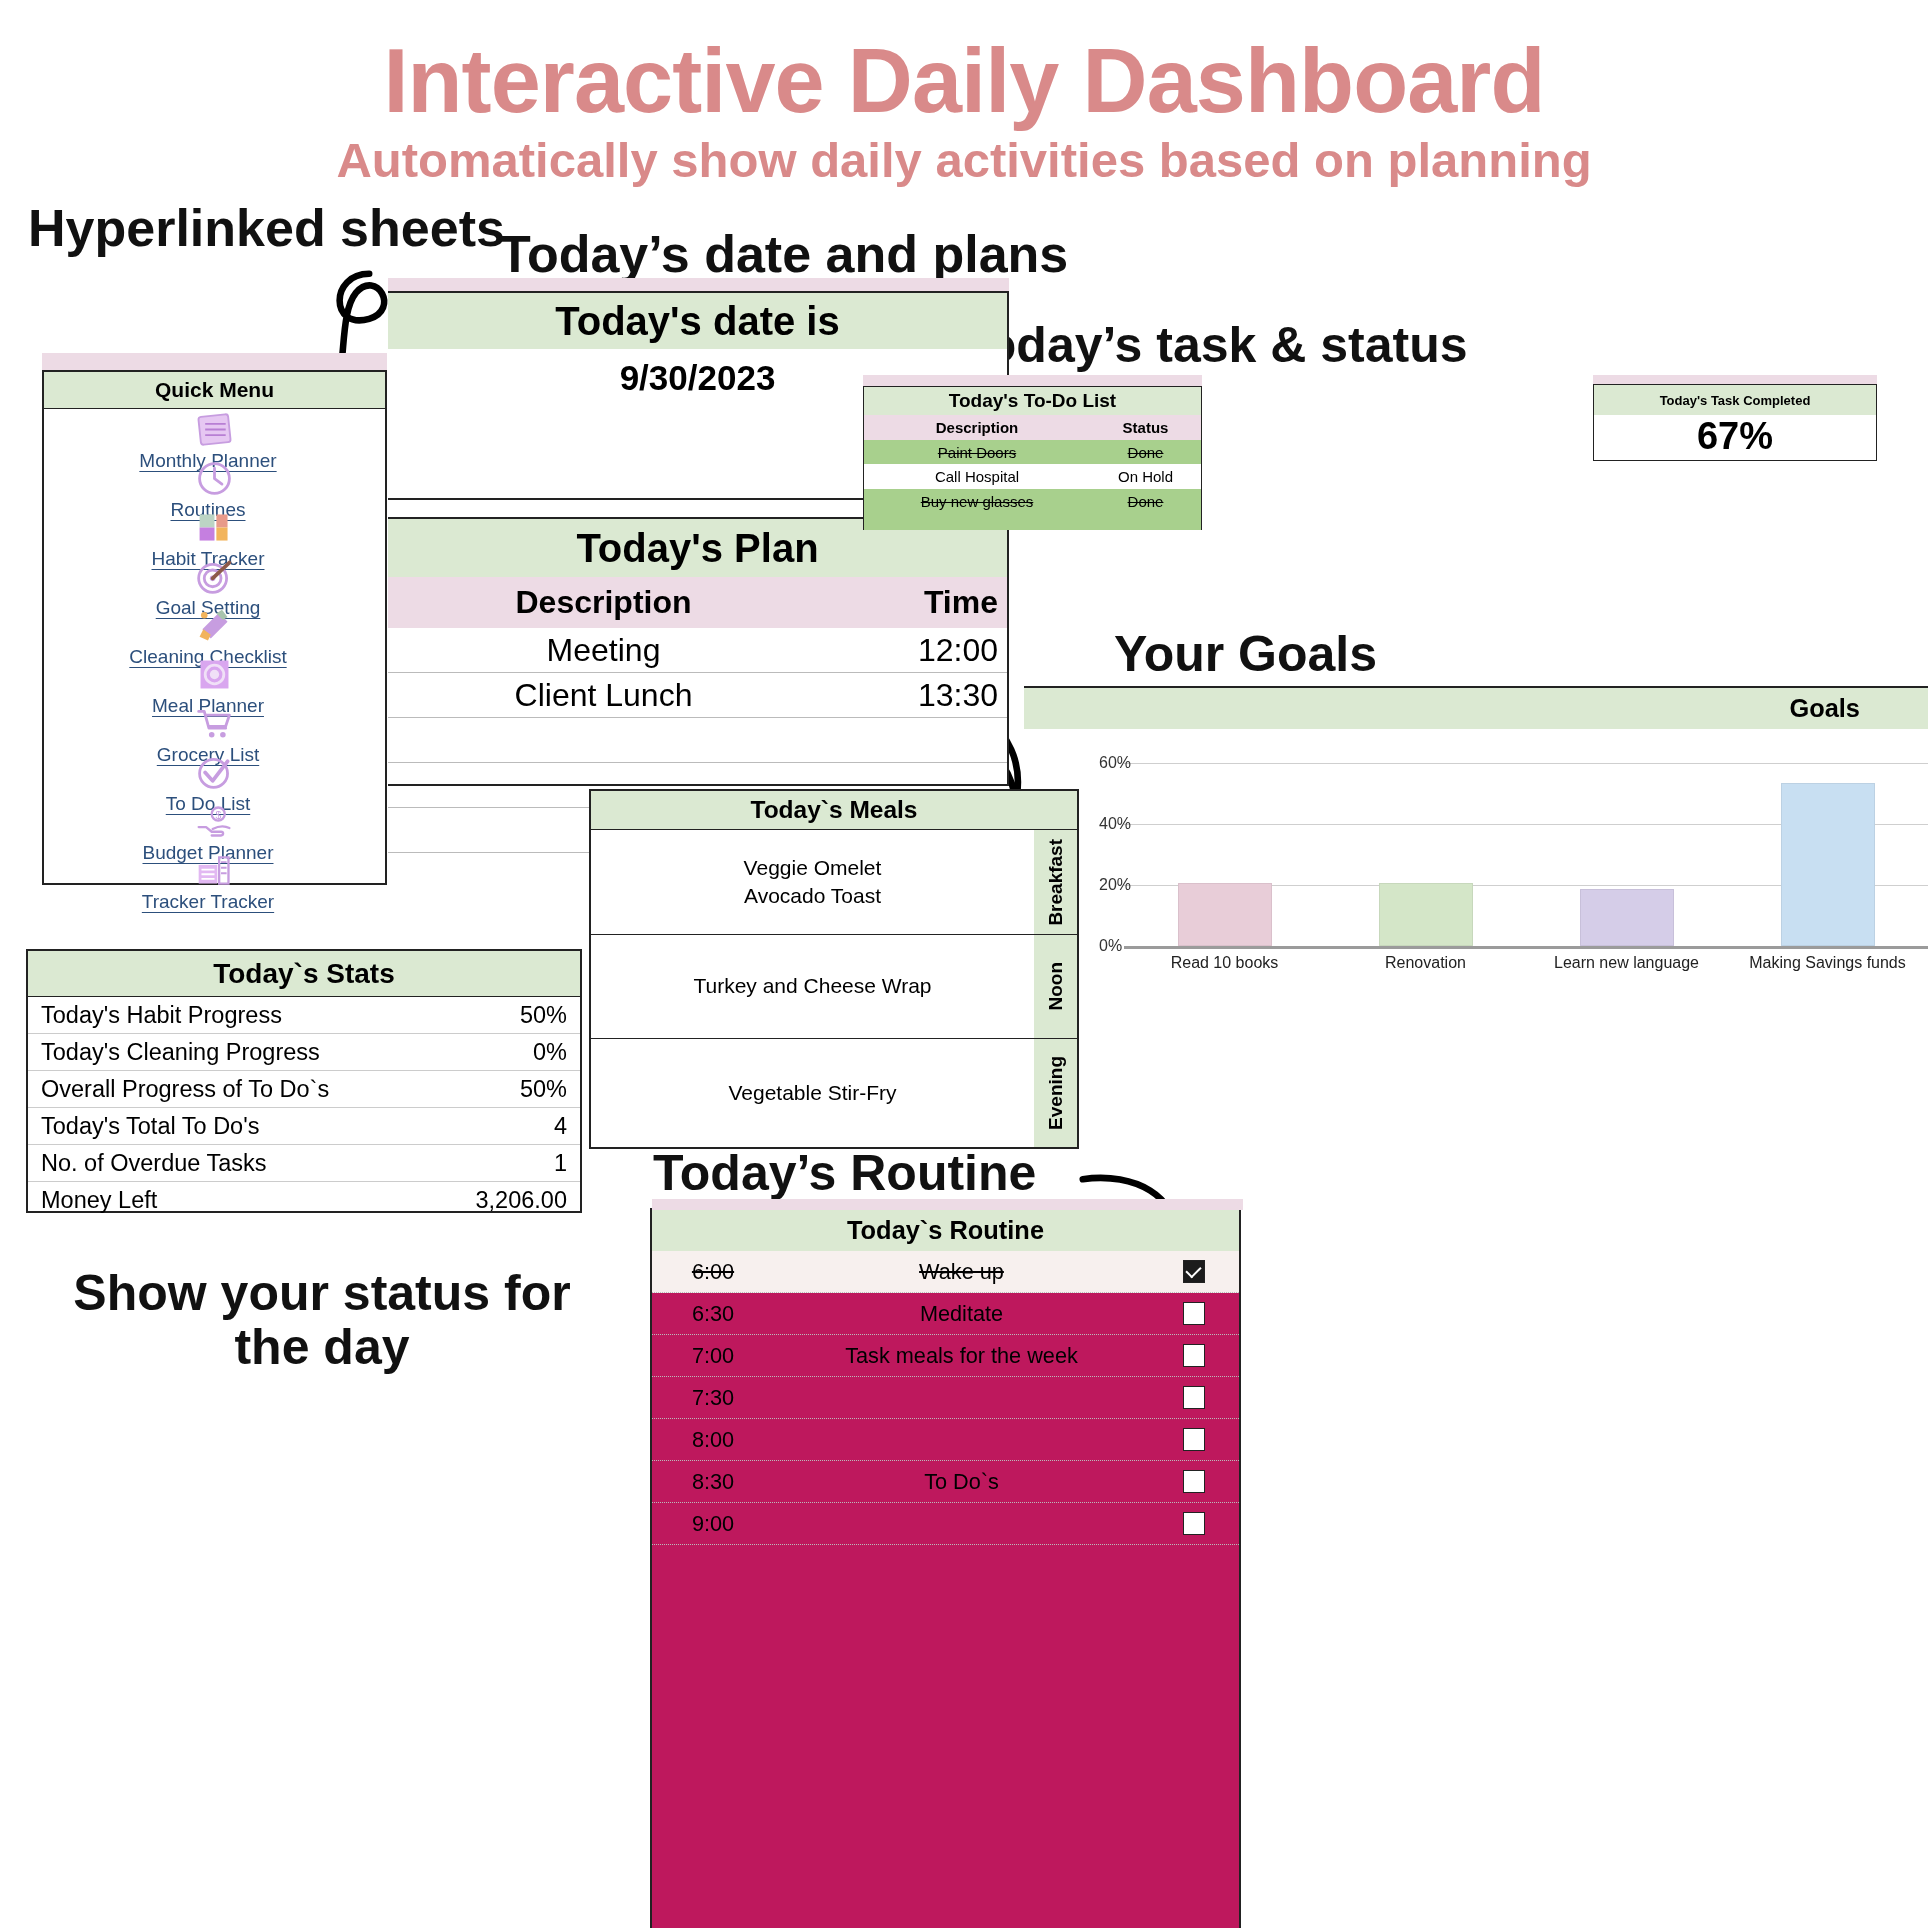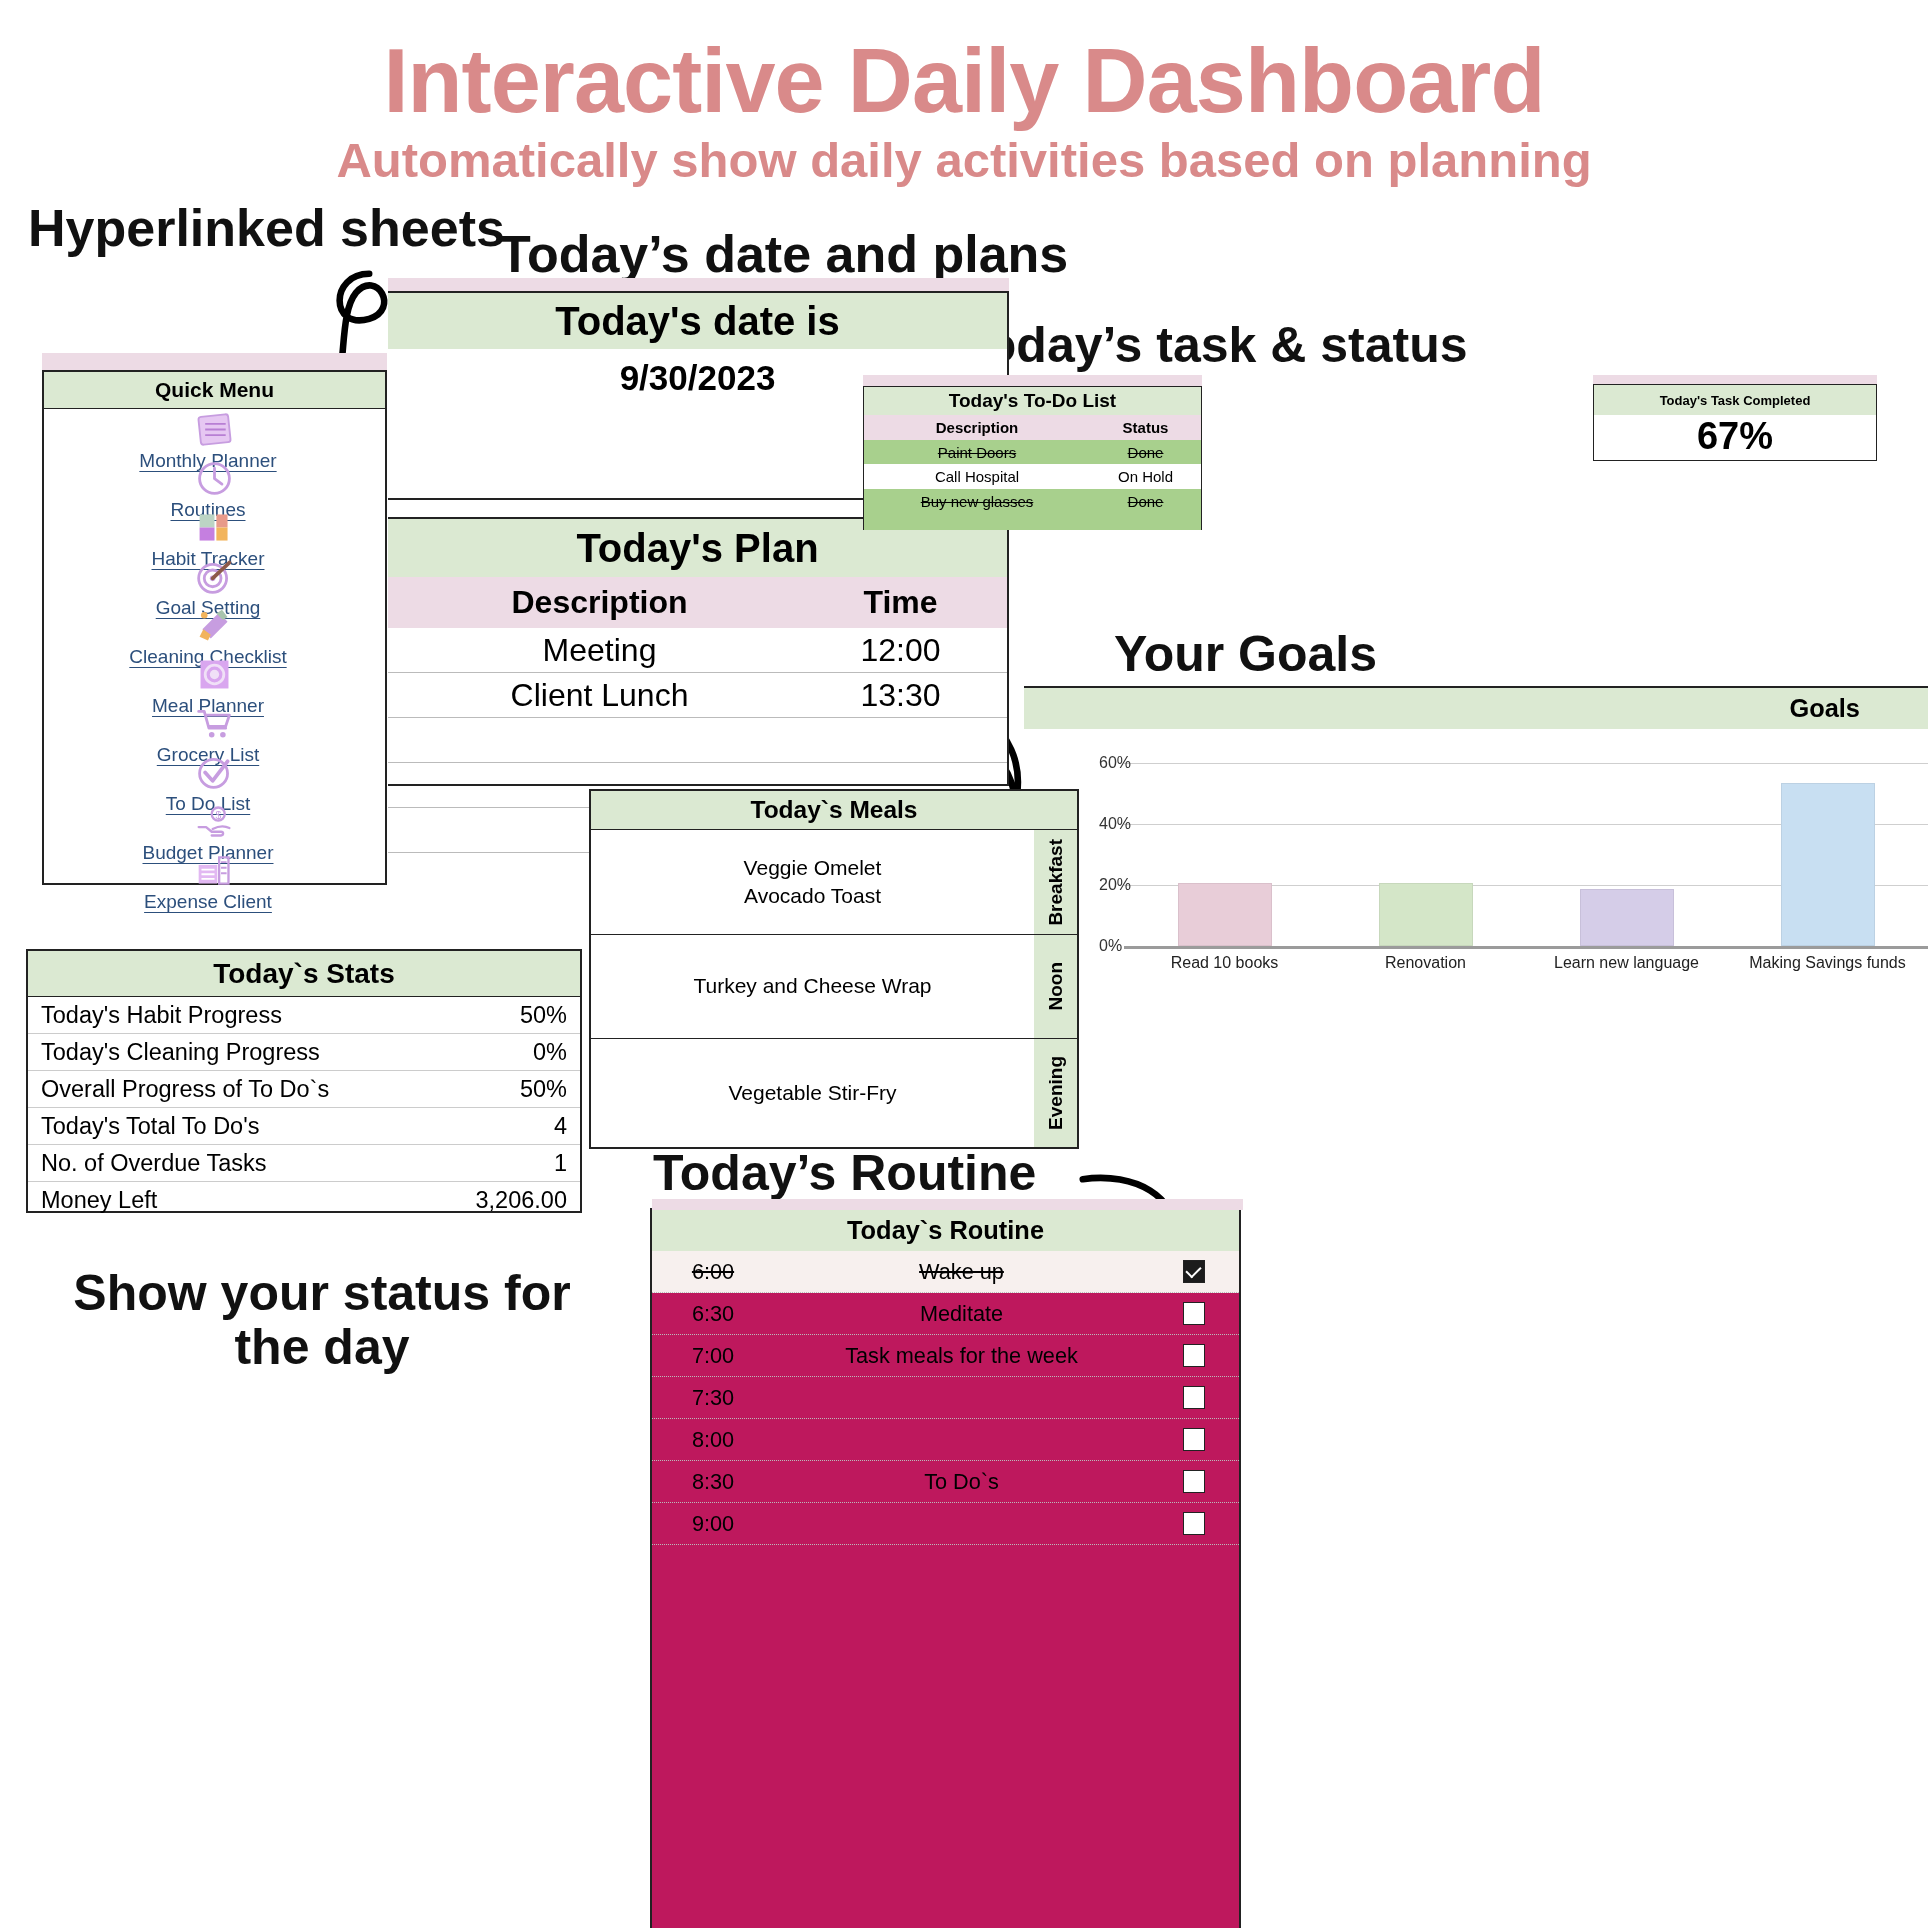--- a/index.html
+++ b/index.html
@@ -52,21 +52,21 @@
   #dp-title{height:56px;background:#dbe9d2;display:flex;align-items:center;justify-content:center;}
   #dp-title span{font-size:40px;font-weight:bold;}
   #dp-date{height:58px;display:flex;align-items:center;justify-content:center;font-size:35px;font-weight:bold;}
   #dp-gap{height:91px;border-bottom:2.8px solid #222;}
   #dp-blank{height:17px;}
   #dp-plantitle{height:58px;background:#dbe9d2;border-top:2.8px solid #222;display:flex;align-items:center;justify-content:center;}
   #dp-plantitle span{font-size:40px;font-weight:bold;}
   .plan-hdr{height:51px;background:#eddbe5;display:flex;align-items:center;font-size:32px;font-weight:bold;}
   .plan-row{height:44px;display:flex;align-items:center;font-size:32px;border-bottom:0.9px solid #bbb;}
   .plan-desc{flex:1;text-align:center;}
-  .plan-time{width:179px;text-align:center;padding-right:17px;}
+  .plan-time{width:179px;text-align:right;padding-right:9px;}
 
   
   #td-wrap{top:375px;left:863px;width:339px;height:155px;}
   #td-pink{position:absolute;top:0;left:0;width:339px;height:11.3px;background:#eddbe5;}
   #td-box{position:absolute;top:11.3px;left:0;width:339px;height:144px;border:1.9px solid #222;box-sizing:border-box;background:#fff;}
   #td-title{height:28px;background:#dbe9d2;display:flex;align-items:center;justify-content:center;font-size:19px;font-weight:bold;}
   .td-hdr{height:24.5px;background:#eddbe5;display:flex;align-items:center;font-size:15px;font-weight:bold;}
   .td-row{height:24.5px;display:flex;align-items:center;font-size:15px;}
   .td-row.done{background:#a8d08d;}
   .td-row.done .td-d,.td-row.done .td-s{text-decoration:line-through;}
@@ -274,21 +274,21 @@
       <span class="qm-ico">
         <svg width="41" height="41" viewBox="0 0 44 44">
             <rect x="5" y="16" width="20" height="20" fill="#e2b8f2"></rect>
             <g stroke="#fff" stroke-width="2">
               <path d="M8 21h14M8 26h14M8 31h14"></path>
             </g>
             <path d="M27 8h10v28H27z" fill="none" stroke="#c79de0" stroke-width="2.5"></path>
             <path d="M29 13h6M29 19h6M29 25h6" stroke="#c79de0" stroke-width="2"></path>
           </svg>
       </span>
-      <span class="qm-lbl">Expense Client</span>
+      <span class="qm-lbl">Tracker Tracker</span>
     </div>
   </div>
 </div>
 
 <div class="abs" id="dp-wrap">
   <div id="dp-pink"></div>
   <div id="dp-body">
     <div id="dp-title">
       <span>Today's date is</span>
     </div>

